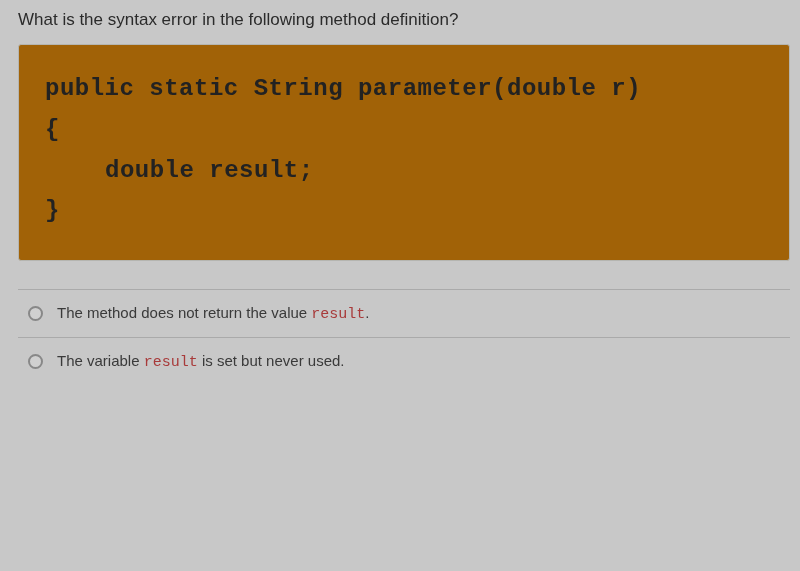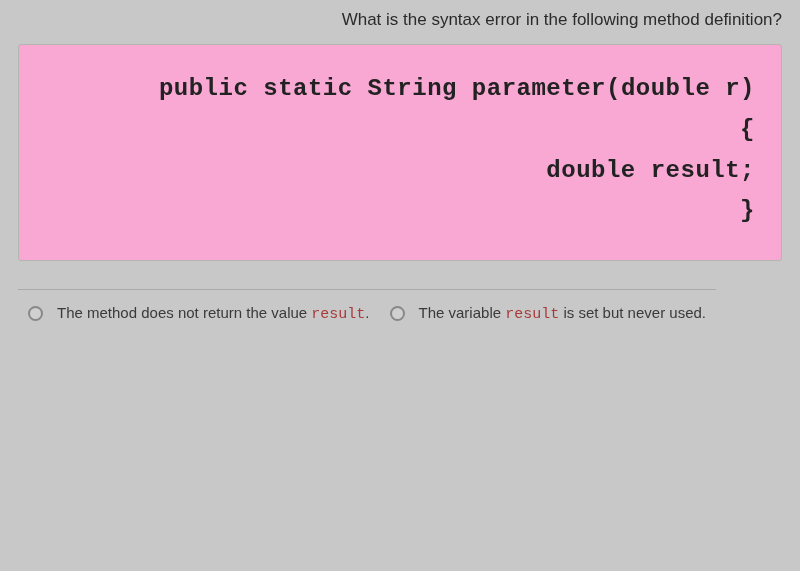--- a/index.html
+++ b/index.html
@@ -8,48 +8,47 @@
       box-sizing: border-box;
     }
     body {
       font-family: Arial, Helvetica, sans-serif;
       background: #c8c8c8;
       width: 800px;
       height: 571px;
       overflow: hidden;
     }
     .container {
-      padding: 10px 18px 0 18px;
-      text-align: right;
+      padding: 10px 10px 0 18px;
     }
     .question {
       font-size: 17px;
       color: #2b2b2b;
       margin-bottom: 14px;
       font-weight: 400;
     }
     .code-block {
-      background: #f9a8d4;
+      background: #a16207;
       border: 1px solid #b5b5b0;
       border-radius: 3px;
       padding: 24px 26px 28px 26px;
       margin-bottom: 28px;
       font-family: 'Courier New', Courier, monospace;
       font-size: 24px;
       color: #222;
       line-height: 1.7;
       font-weight: bold;
       letter-spacing: 0.5px;
     }
     .code-indent {
       padding-left: 60px;
     }
     .options {
       display: flex;
-      flex-direction: row;
+      flex-direction: column;
     }
     .option {
       display: flex;
       align-items: center;
       padding: 14px 10px;
       border-top: 1px solid #aaa;
       font-size: 15px;
       color: #3a3a3a;
       cursor: pointer;
     }

